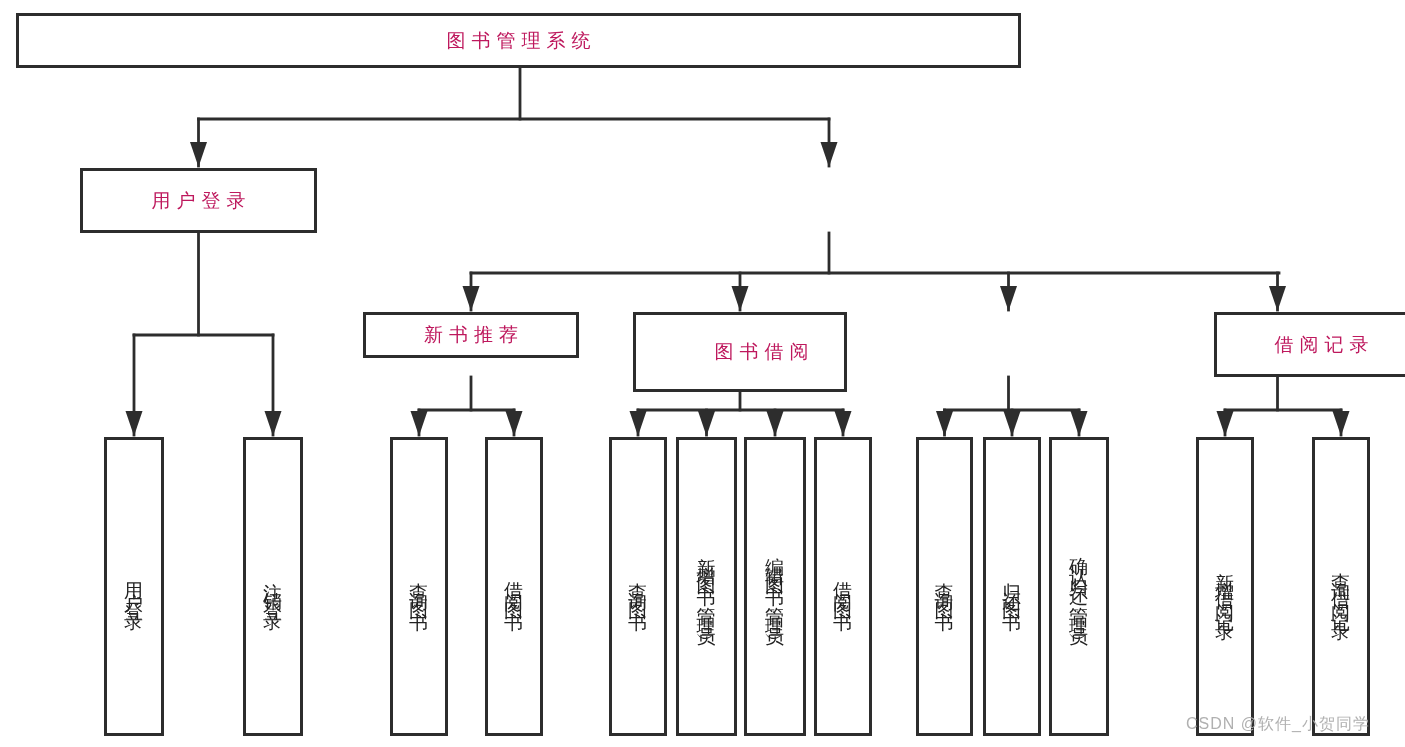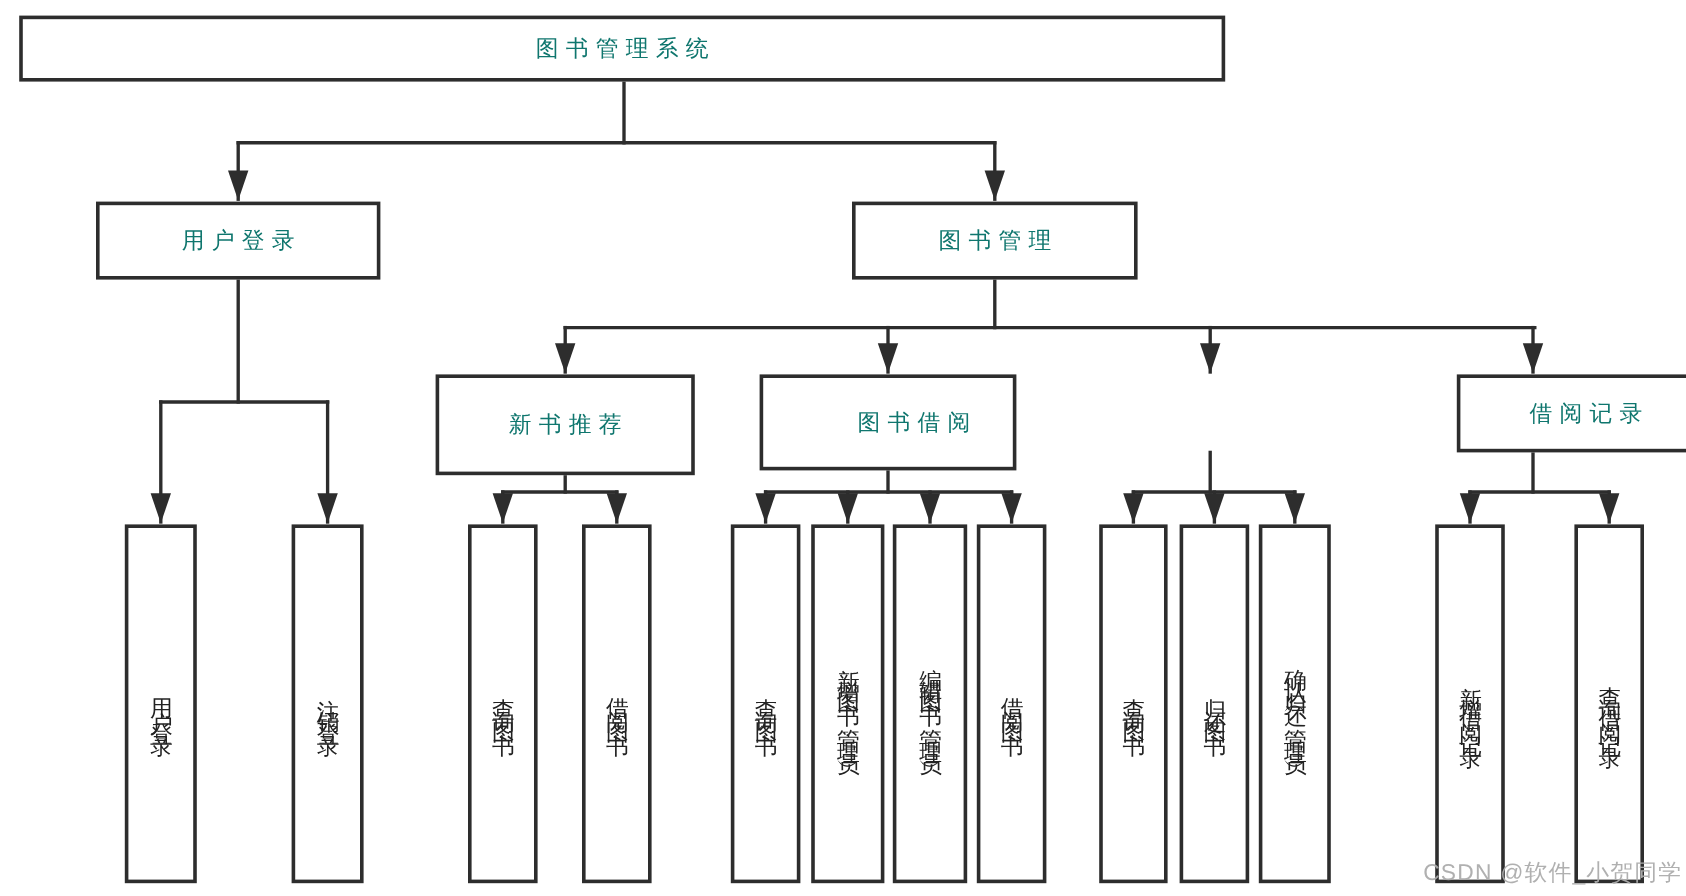--- a/index.html
+++ b/index.html
@@ -25,37 +25,37 @@
     display: flex;
     align-items: center;
     justify-content: center;
     z-index: 1;
   }
   .node .h-label {
     font-size: 19px;
     letter-spacing: 6px;
     margin-right: -6px;
     white-space: nowrap;
-    color: #0f766e;
+    color: #be185d;
   }
   .leaf .v-label {
     writing-mode: vertical-rl;
     text-orientation: mixed;
     font-size: 19px;
     letter-spacing: 10px;
     line-height: 1;
     white-space: nowrap;
     color: #222222;
   }
   .watermark {
     position: absolute;
     left: 1186px;
     top: 714px;
     z-index: 3;
-    font-size: 19px;
+    font-size: 16px;
     letter-spacing: 1px;
     color: rgba(172, 172, 172, 0.95);
     white-space: nowrap;
   }
 </style>
 </head>
 <body>
 
 <div class="page">
 
@@ -128,25 +128,22 @@
     </g>
   </svg>
 
   <div class="node" style="left:16px; top:13px; width:1005px; height:55px;">
     <span class="h-label">图书管理系统</span>
   </div>
 
   <div class="node" style="left:80px; top:168px; width:237px; height:65px;">
     <span class="h-label">用户登录</span>
   </div>
-  <div class="node" style="left:710px; top:168px; width:238px; height:65px;">
-    <span class="h-label">图书管理</span>
-  </div>
 
-  <div class="node" style="left:363px; top:312px; width:216px; height:84px;">
+  <div class="node" style="left:363px; top:312px; width:216px; height:46px;">
     <span class="h-label">新书推荐</span>
   </div>
   <div class="node" style="left:633px; top:312px; width:214px; height:80px;padding-left:43px;">
     <span class="h-label">图书借阅</span>
   </div>
   <div class="node" style="left:1170px; top:312px; width:215px; height:65px;margin-left:44px;">
     <span class="h-label">借阅记录</span>
   </div>
 
   <div class="node leaf" style="left:104px; top:437px; width:60px; height:299px;">

